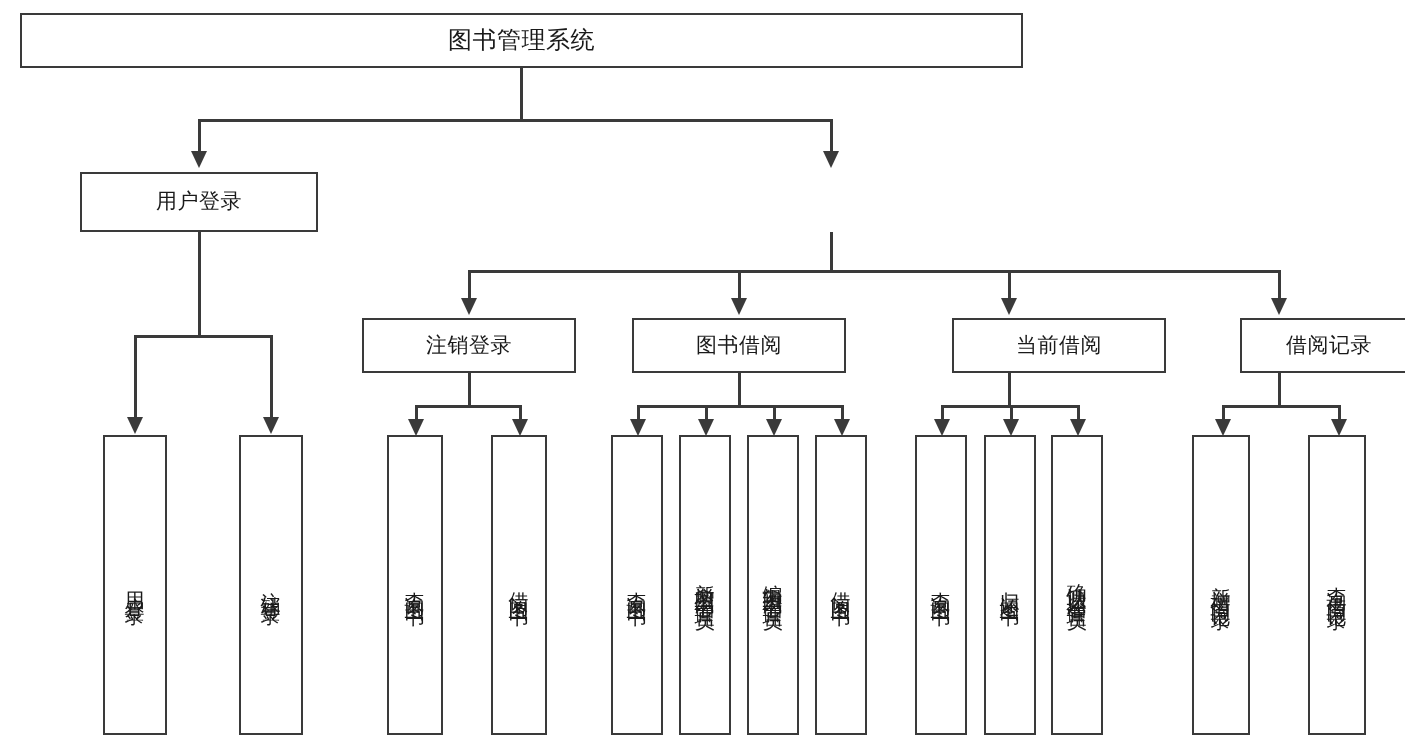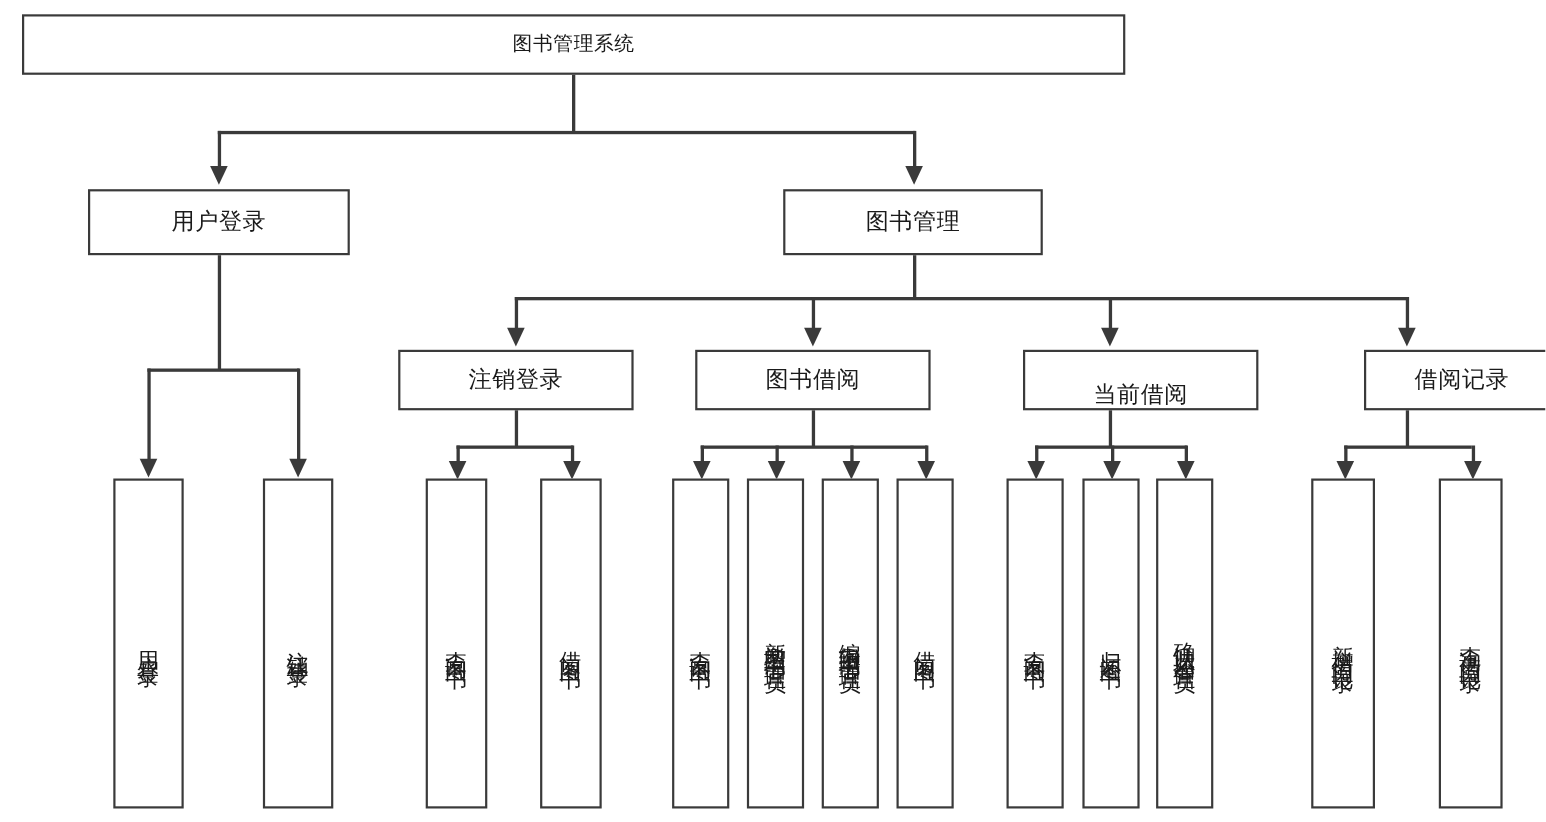--- a/index.html
+++ b/index.html
@@ -33,21 +33,21 @@
     text-align: center;
     line-height: 1.12;
     letter-spacing: 0.5px;
   }
   
   .node.horiz .label {
     writing-mode: horizontal-tb;
     font-size: 21px;
   }
   .node.root .label {
-    font-size: 18px;
+    font-size: 24px;
   }
   
   .node.vert {
     align-items: center;
     justify-content: center;
     padding-top: 2px;
   }
   .node.vert .label {
     writing-mode: vertical-rl;
     text-orientation: upright;
@@ -100,23 +100,20 @@
   <div class="line v" style="left:198px; top:119px; height:34px;"></div>
   <div class="arrow" style="left:191px; top:151px;"></div>
 
   <div class="line v" style="left:830px; top:119px; height:34px;"></div>
   <div class="arrow" style="left:823px; top:151px;"></div>
 
   <div class="node horiz" style="left:80px; top:172px; width:238px; height:60px;">
     <span class="label">用户登录</span>
   </div>
 
-  <div class="node horiz" style="left:712px; top:172px; width:236px; height:60px;">
-    <span class="label">图书管理</span>
-  </div>
 
   <div class="line v" style="left:198px; top:232px; height:105px;"></div>
   <div class="line h" style="left:134px; top:335px; width:138px;"></div>
   <div class="line v" style="left:134px; top:335px; height:84px;"></div>
   <div class="arrow" style="left:127px; top:417px;"></div>
   <div class="line v" style="left:270px; top:335px; height:84px;"></div>
   <div class="arrow" style="left:263px; top:417px;"></div>
 
   <div class="line v" style="left:830px; top:232px; height:40px;"></div>
   <div class="line h" style="left:468px; top:270px; width:812px;"></div>
@@ -128,21 +125,21 @@
   <div class="arrow" style="left:1001px; top:298px;"></div>
   <div class="line v" style="left:1278px; top:270px; height:30px;"></div>
   <div class="arrow" style="left:1271px; top:298px;"></div>
 
   <div class="node horiz" style="left:362px; top:318px; width:214px; height:55px;">
     <span class="label">注销登录</span>
   </div>
   <div class="node horiz" style="left:632px; top:318px; width:214px; height:55px;">
     <span class="label">图书借阅</span>
   </div>
-  <div class="node horiz" style="left:930px; top:318px; width:214px; height:55px;align-items:flex-end;">
+  <div class="node horiz" style="left:952px; top:318px; width:214px; height:55px;">
     <span class="label">当前借阅</span>
   </div>
   <div class="node horiz" style="left:1240px; top:318px; width:178px; height:55px;">
     <span class="label">借阅记录</span>
   </div>
 
   <div class="line v" style="left:468px; top:373px; height:34px;"></div>
   <div class="line h" style="left:415px; top:405px; width:106px;"></div>
   <div class="line v" style="left:415px; top:405px; height:18px;"></div>
   <div class="arrow" style="left:408px; top:419px;"></div>

